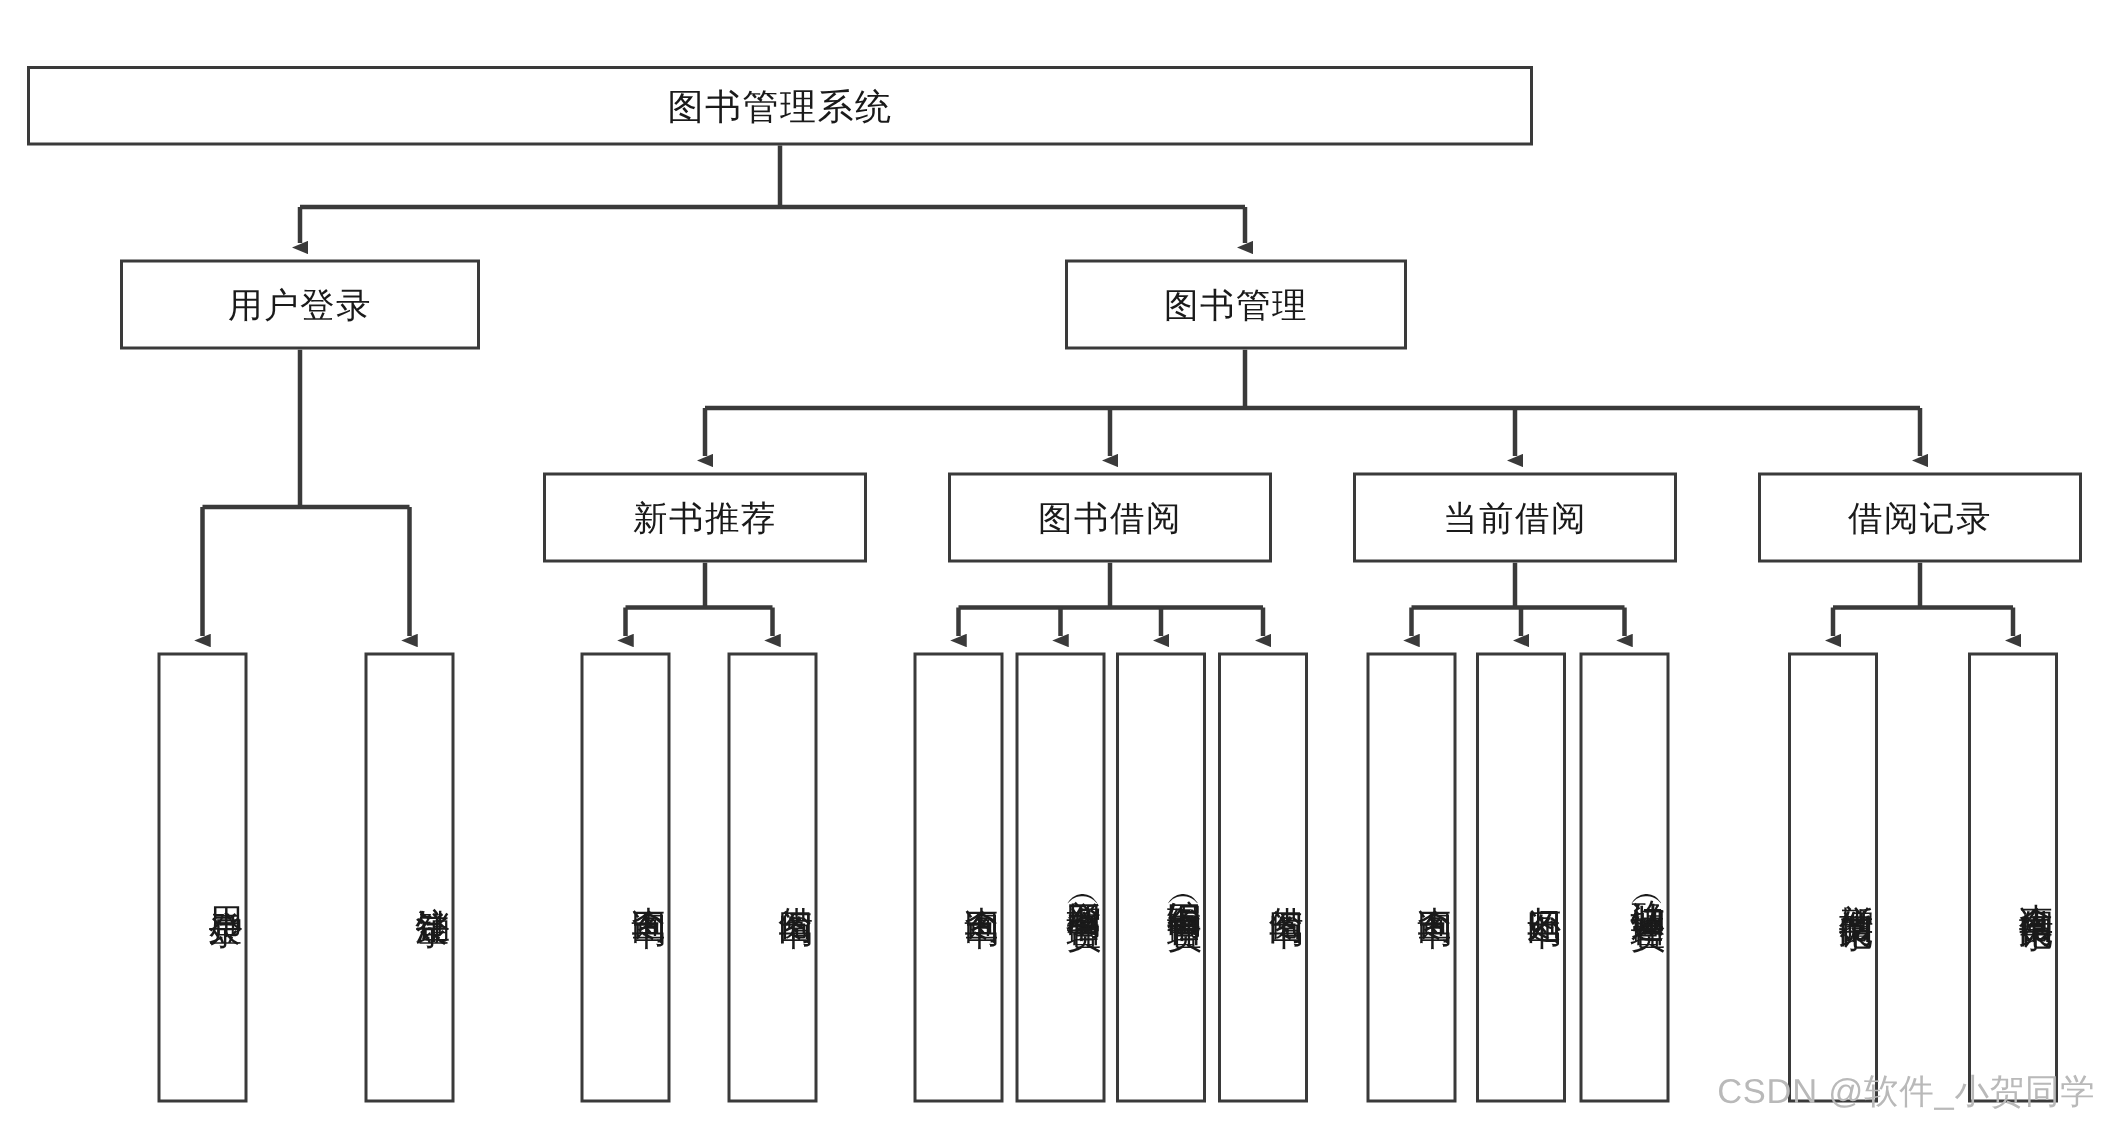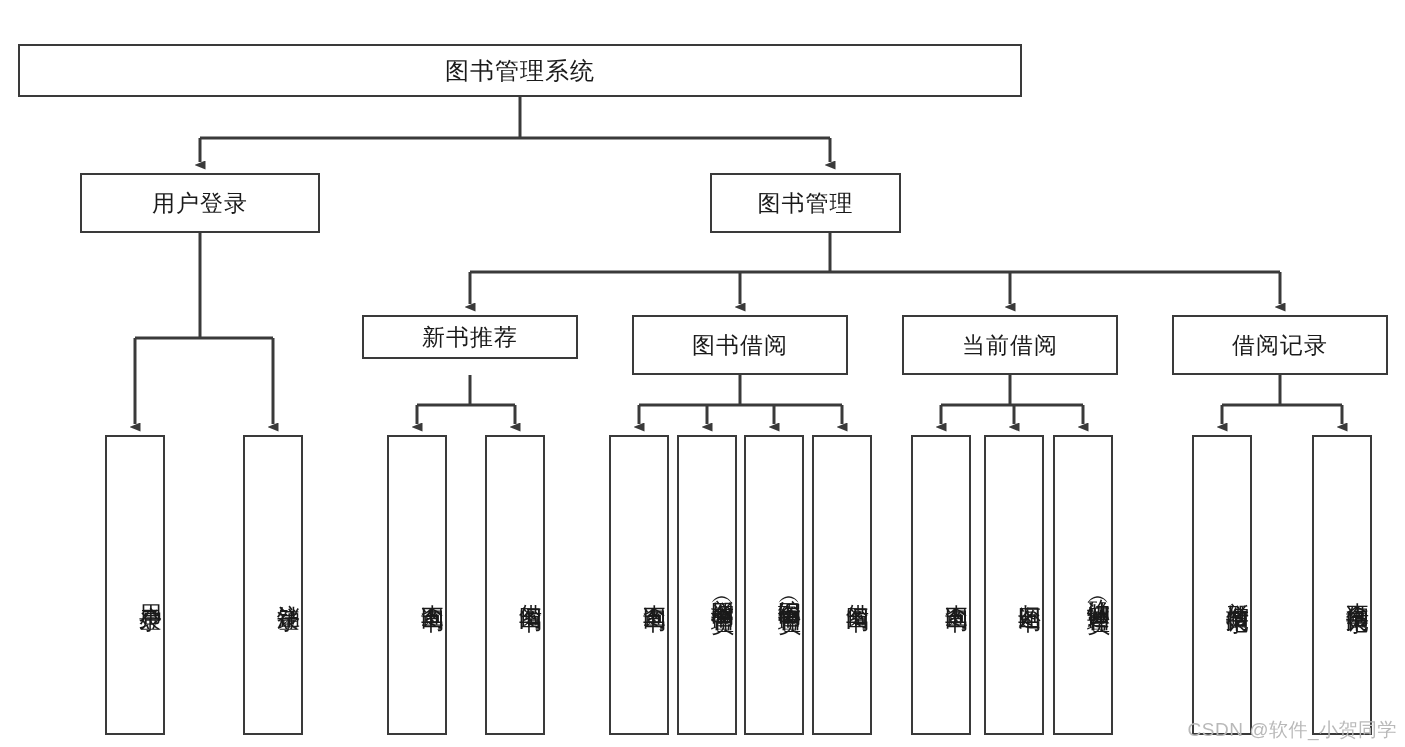--- a/index.html
+++ b/index.html
@@ -39,21 +39,21 @@
   }
   .node.vert span{
     writing-mode:vertical-rl;
     text-orientation:upright;
     display:block;
   }
   .watermark{
     position:absolute;
     right:8px;
     bottom:4px;
-    font-size:19px;
+    font-size:23px;
     color:#b9b9b9;
     white-space:nowrap;
     letter-spacing:0.5px;
   }
 </style>
 </head>
 <body>
 
 <div id="canvas">
 
@@ -107,25 +107,25 @@
     </g>
   </svg>
 
   <div class="node horiz root" id="n-root" style="left: 18px; top: 12px; width: 1004px; height: 53px; margin-top: 32px;">
     <span>图书管理系统</span>
   </div>
 
   <div class="node horiz" id="n-l2-0" style="left: 80px; top: 173px; width: 240px; height: 60px;">
     <span>用户登录</span>
   </div>
-  <div class="node horiz" id="n-l2-1" style="left: 710px; top: 173px; width: 191px; height: 60px; text-align: right;">
+  <div class="node horiz" id="n-l2-1" style="left: 710px; top: 173px; width: 228px; height: 60px; text-align: right;">
     <span>图书管理</span>
   </div>
 
-  <div class="node horiz" id="n-l3-0" style="left: 362px; top: 315px; width: 216px; height: 44px; font-family: Liberation Serif, serif;">
+  <div class="node horiz" id="n-l3-0" style="left: 362px; top: 315px; width: 216px; height: 60px; font-family: Liberation Serif, serif;">
     <span>新书推荐</span>
   </div>
   <div class="node horiz" id="n-l3-1" style="left: 632px; top: 315px; width: 216px; height: 60px;">
     <span>图书借阅</span>
   </div>
   <div class="node horiz" id="n-l3-2" style="left: 902px; top: 315px; width: 216px; height: 60px;">
     <span>当前借阅</span>
   </div>
   <div class="node horiz" id="n-l3-3" style="left: 1172px; top: 315px; width: 216px; height: 60px; justify-content: center;">
     <span>借阅记录</span>

